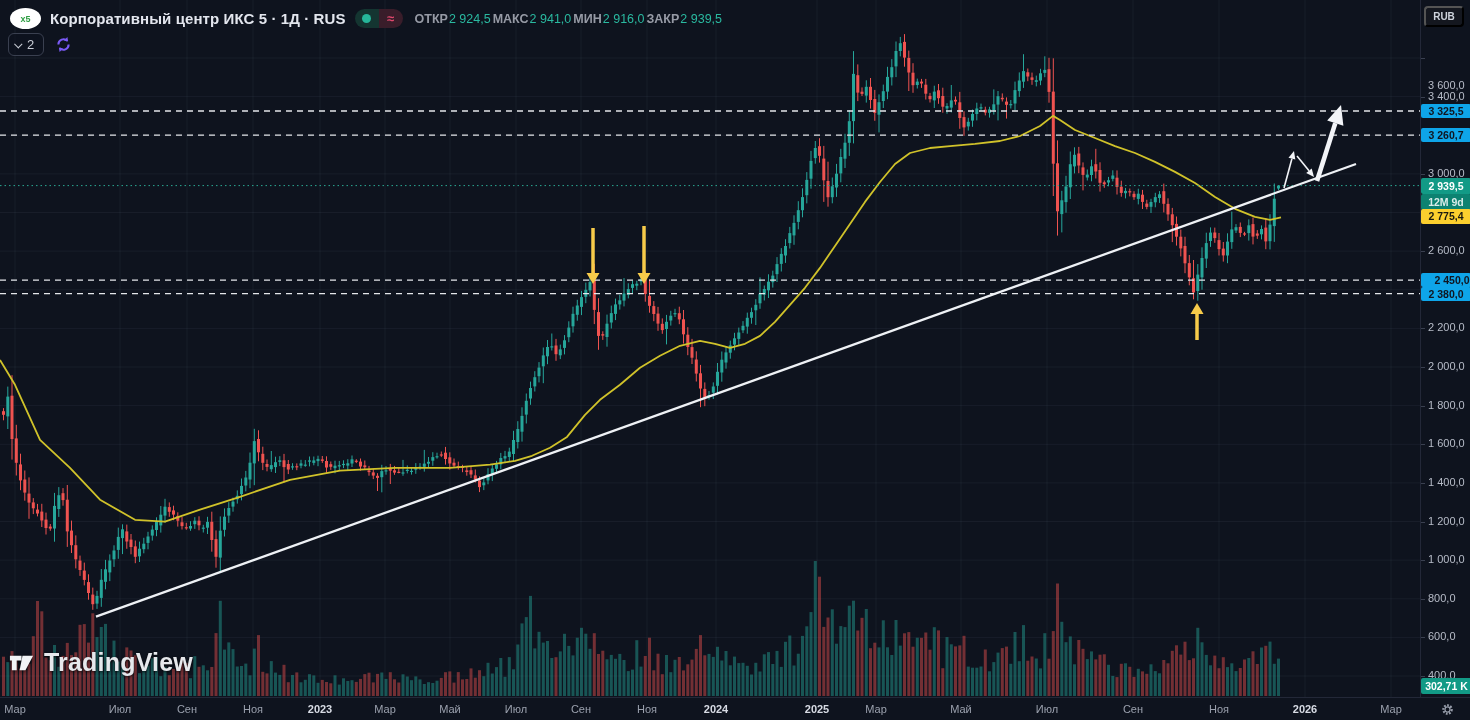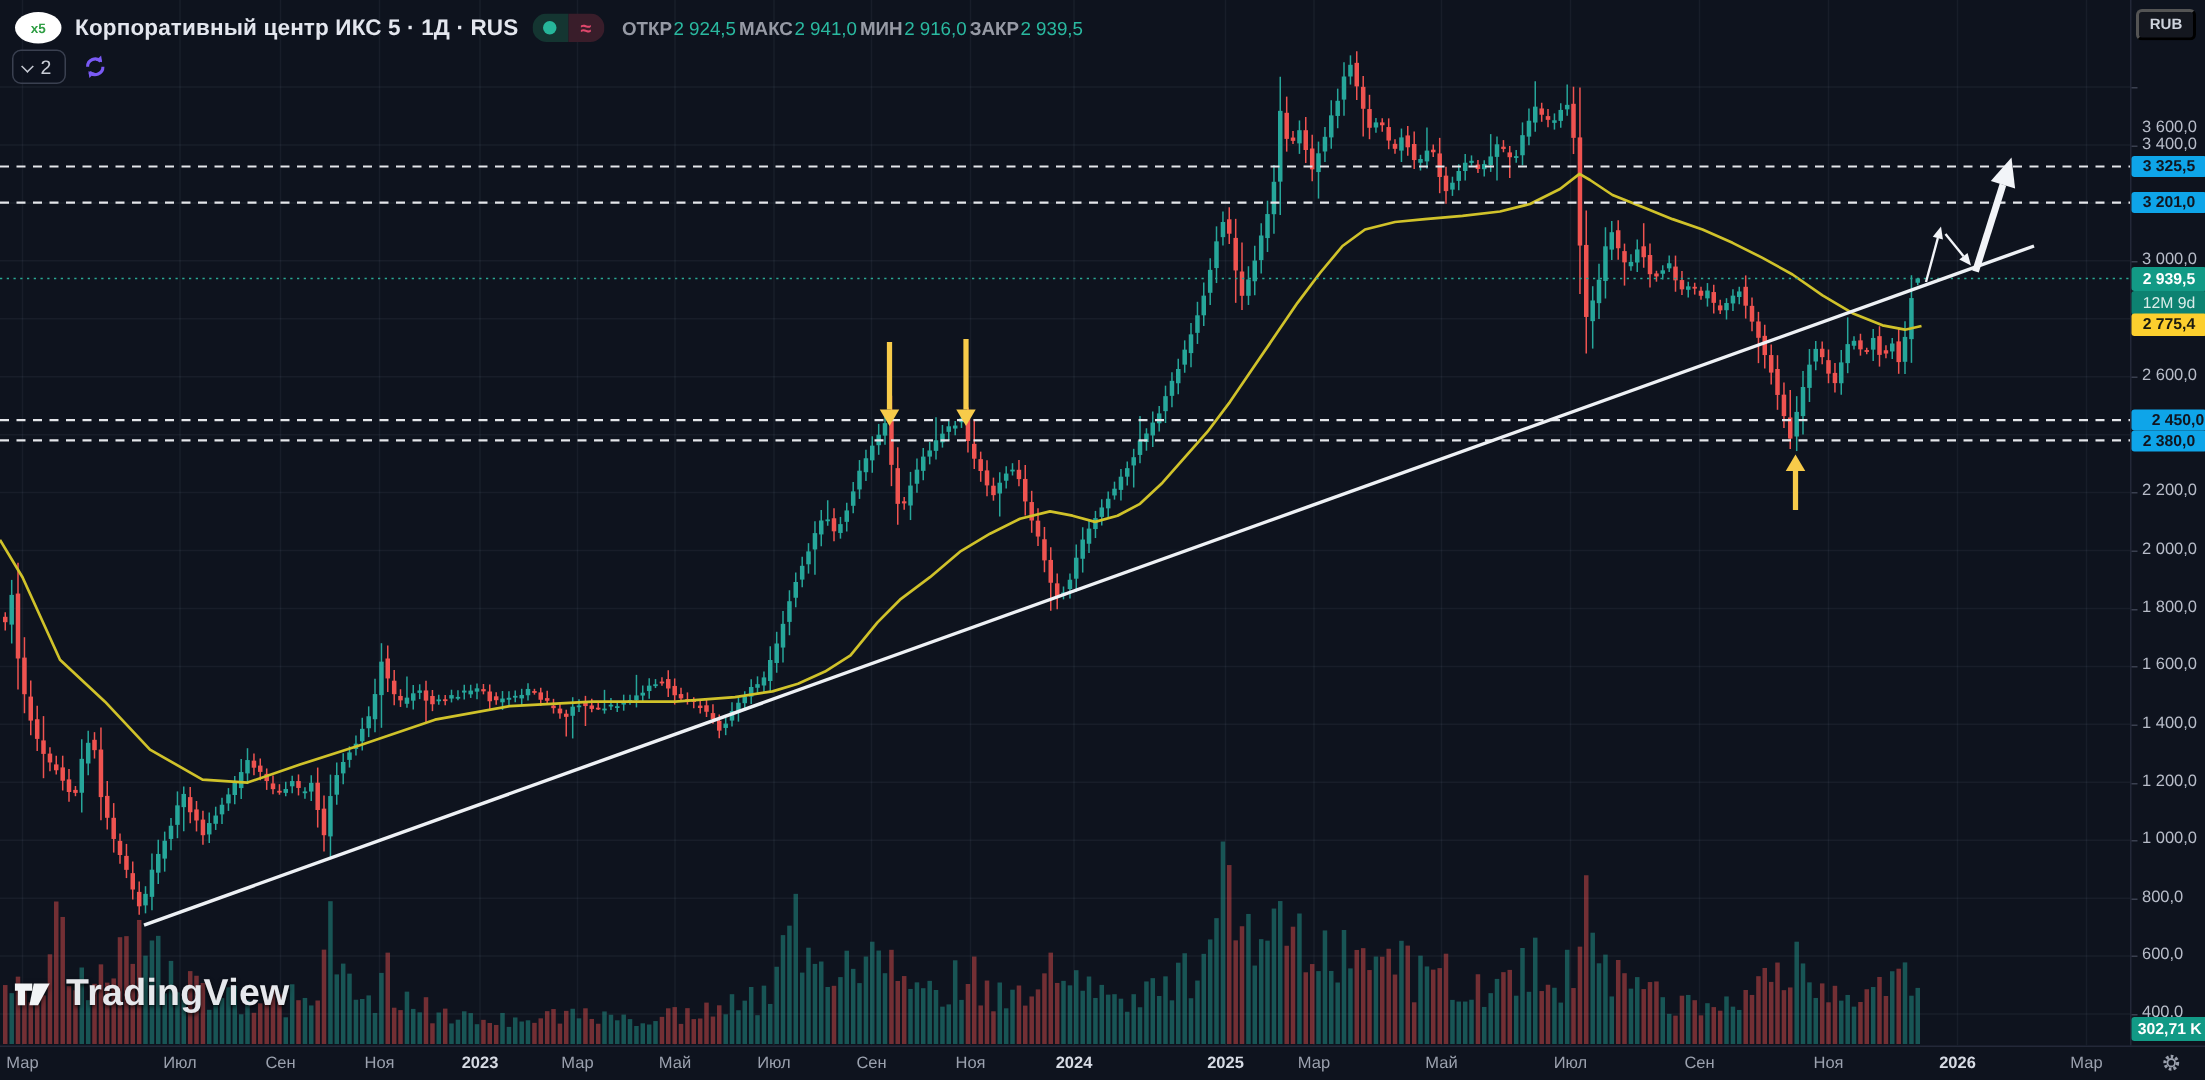--- a/index.html
+++ b/index.html
@@ -26,21 +26,21 @@
   .syncbtn{cursor:pointer;display:flex;align-items:center;}
   
   .rub-btn{position:absolute;left:1424px;top:6px;width:40px;height:21px;background:#14171f;border-radius:4px;color:#ced3dc;font-size:10px;font-weight:600;display:flex;align-items:center;justify-content:center;cursor:pointer;z-index:30;}
   
   .price-scale{position:absolute;left:1420px;top:0;width:50px;height:697px;border-left:1px solid #232838;z-index:20;}
   .tick{position:absolute;left:7px;color:#b7bcc8;font-size:11px;white-space:nowrap;}
   .tickmark{position:absolute;left:0;width:4px;height:1px;background:#3a4050;}
   .badge{position:absolute;left:0;width:50px;text-align:center;font-size:10.5px;border-radius:2px;z-index:5;white-space:nowrap;}
   .badge.white{background:#0ea5e9;color:#11151f;height:14px;line-height:14px;font-weight:700;}
   .badge.teal{background:#129a86;color:#fff;height:16px;line-height:16px;font-weight:600;}
-  .badge.tealsub{background:#0d8271;color:rgba(255,255,255,.85);height:16px;line-height:16px;font-weight:400;}
+  .badge.tealsub{background:#0d8271;color:rgba(255,255,255,.85);height:16px;line-height:16px;font-weight:700;}
   .badge.yellow{background:#fccf2e;color:#1a1a10;height:15px;line-height:15px;font-weight:600;}
   .vol-badge{position:absolute;left:0;top:678px;width:51px;height:16px;background:#129a86;color:#fff;font-size:10.5px;font-weight:600;display:flex;align-items:center;justify-content:center;border-radius:2px;z-index:6;}
   
   .time-axis{position:absolute;left:0;top:697px;width:1470px;height:23px;border-top:1px solid #232838;z-index:20;}
   .tlabel{position:absolute;top:5px;transform:translateX(-50%);font-size:11px;color:#9ba1ae;white-space:nowrap;cursor:ew-resize;}
   .tlabel.year{color:#d7dbe4;font-weight:bold;}
   .gear{position:absolute;left:1441px;top:4px;cursor:pointer;}
   
   .watermark{position:absolute;left:8px;top:648px;display:flex;align-items:center;gap:7px;z-index:25;}
   .watermark .wm-text{color:#e6e8ec;font-size:25px;font-weight:bold;text-shadow:0 1px 3px rgba(0,0,0,.85);letter-spacing:.2px;}
@@ -1094,21 +1094,21 @@
       <div class="tick" style="top: 514.5px;">1 200,0</div>
       <div class="tickmark" style="top: 560.1px;"></div>
       <div class="tick" style="top: 553.1px;">1 000,0</div>
       <div class="tickmark" style="top: 598.8px;"></div>
       <div class="tick" style="top: 591.8px;">800,0</div>
       <div class="tickmark" style="top: 637.4px;"></div>
       <div class="tick" style="top: 630.4px; text-align: center;">600,0</div>
       <div class="tickmark" style="top: 676px;"></div>
       <div class="tick" style="top: 669px;">400,0</div>
       <div class="badge white" style="top: 104px;">3 325,5</div>
-      <div class="badge white" style="top: 128.1px;">3 201,0</div>
+      <div class="badge white" style="top: 128.1px;">3 260,7</div>
       <div class="badge teal" style="top: 177.6px;">2 939,5</div>
       <div class="badge tealsub" style="top: 193.6px;">12M 9d</div>
       <div class="badge yellow" style="top: 209.3px;">2 775,4</div>
       <div class="badge white" style="top: 273.1px; padding-left: 12px;">2 450,0</div>
       <div class="badge white" style="top: 286.6px;">2 380,0</div>
       <div class="vol-badge">302,71 K</div>
     </div>
 
   <div class="time-axis" id="time-axis">
     <div class="gear">

